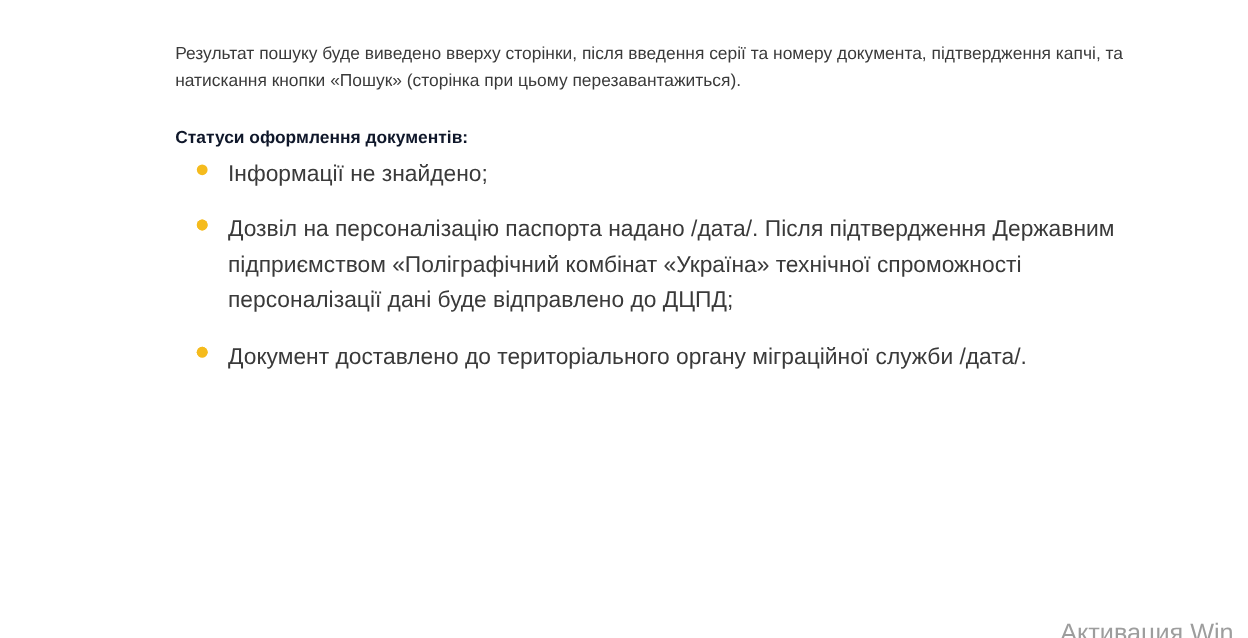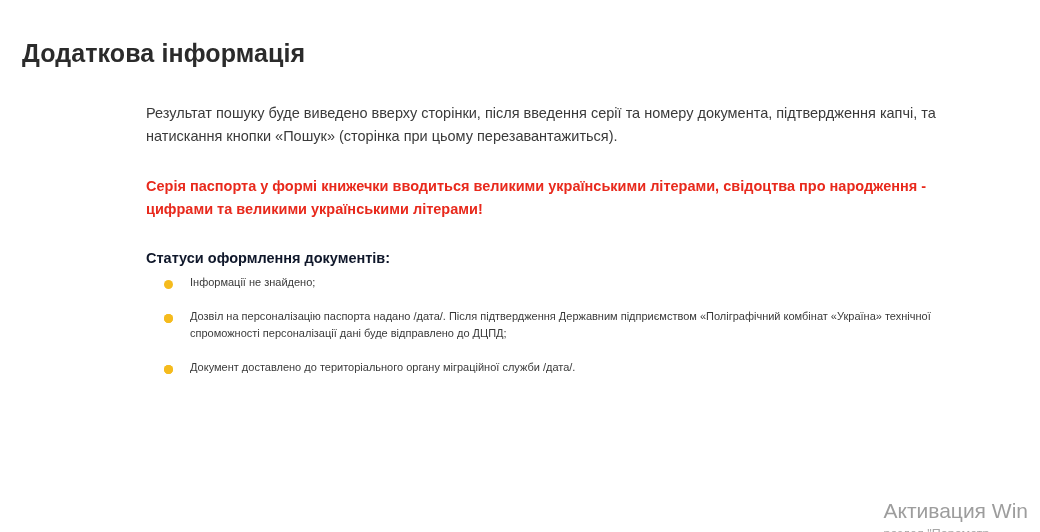--- a/index.html
+++ b/index.html
@@ -64,21 +64,21 @@
   ul.status-list {
     list-style: none;
     margin: 0;
     padding: 0 0 0 18px;
   }
 
   ul.status-list li {
     position: relative;
     padding-left: 26px;
     margin-bottom: 17px;
-    font-size: 11px;
+    font-size: 19px;
     line-height: 1.55;
     color: #3a3a3a;
     max-width: 800px;
   }
 
   ul.status-list li .bullet {
     position: absolute;
     left: 0;
     top: 6px;
     width: 9px;
@@ -108,27 +108,25 @@
     line-height: 1.35;
     color: #a6a6a6;
     margin-top: 3px;
   }
 </style>
 </head>
 <body>
 
 <div class="page">
 
-  <h1 class="page-title">Додаткова інформація</h1>
 
   <div class="content">
 
     <p class="intro">Результат пошуку буде виведено вверху сторінки, після введення серії та номеру документа, підтвердження капчі, та натискання кнопки «Пошук» (сторінка при цьому перезавантажиться).</p>
 
-    <p class="notice">Серія паспорта у формі книжечки вводиться великими українськими літерами, свідоцтва про народження - цифрами та великими українськими літерами!</p>
 
     <p class="section-heading">Статуси оформлення документів:</p>
 
     <ul class="status-list">
       <li>
         <span class="bullet"></span>
         <span>Інформації не знайдено;</span>
       </li>
       <li>
         <span class="bullet"></span>

